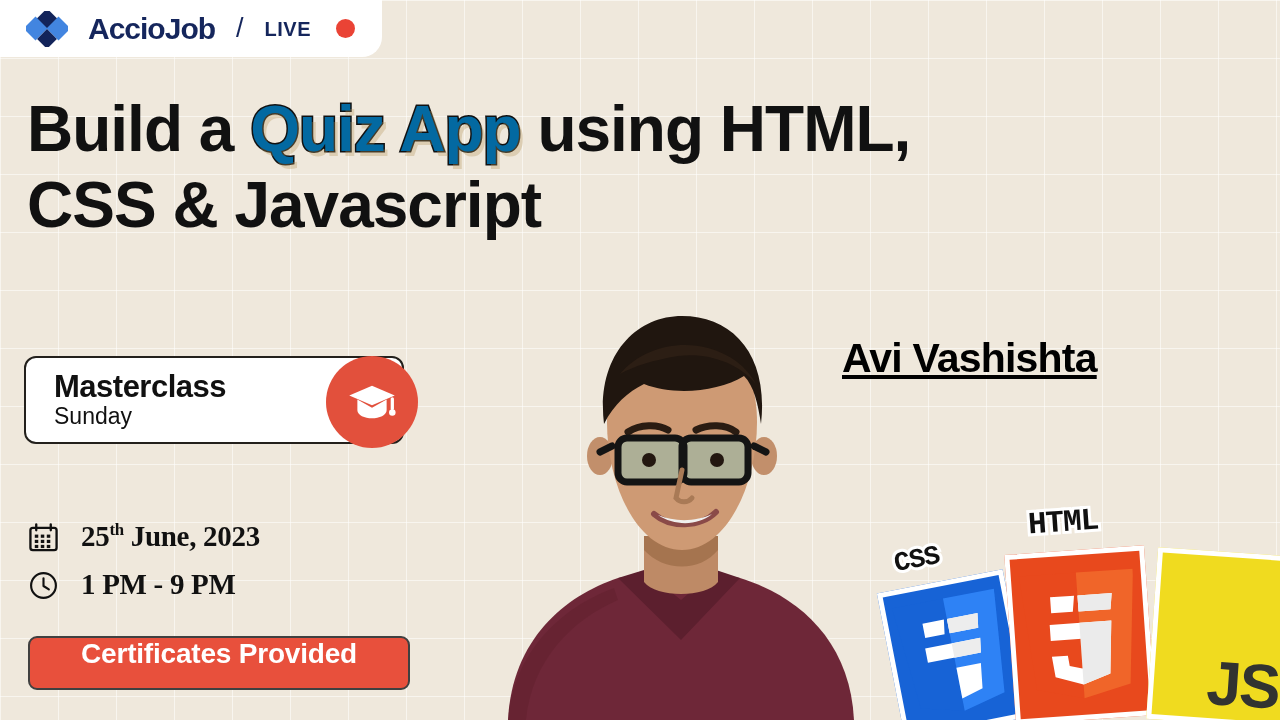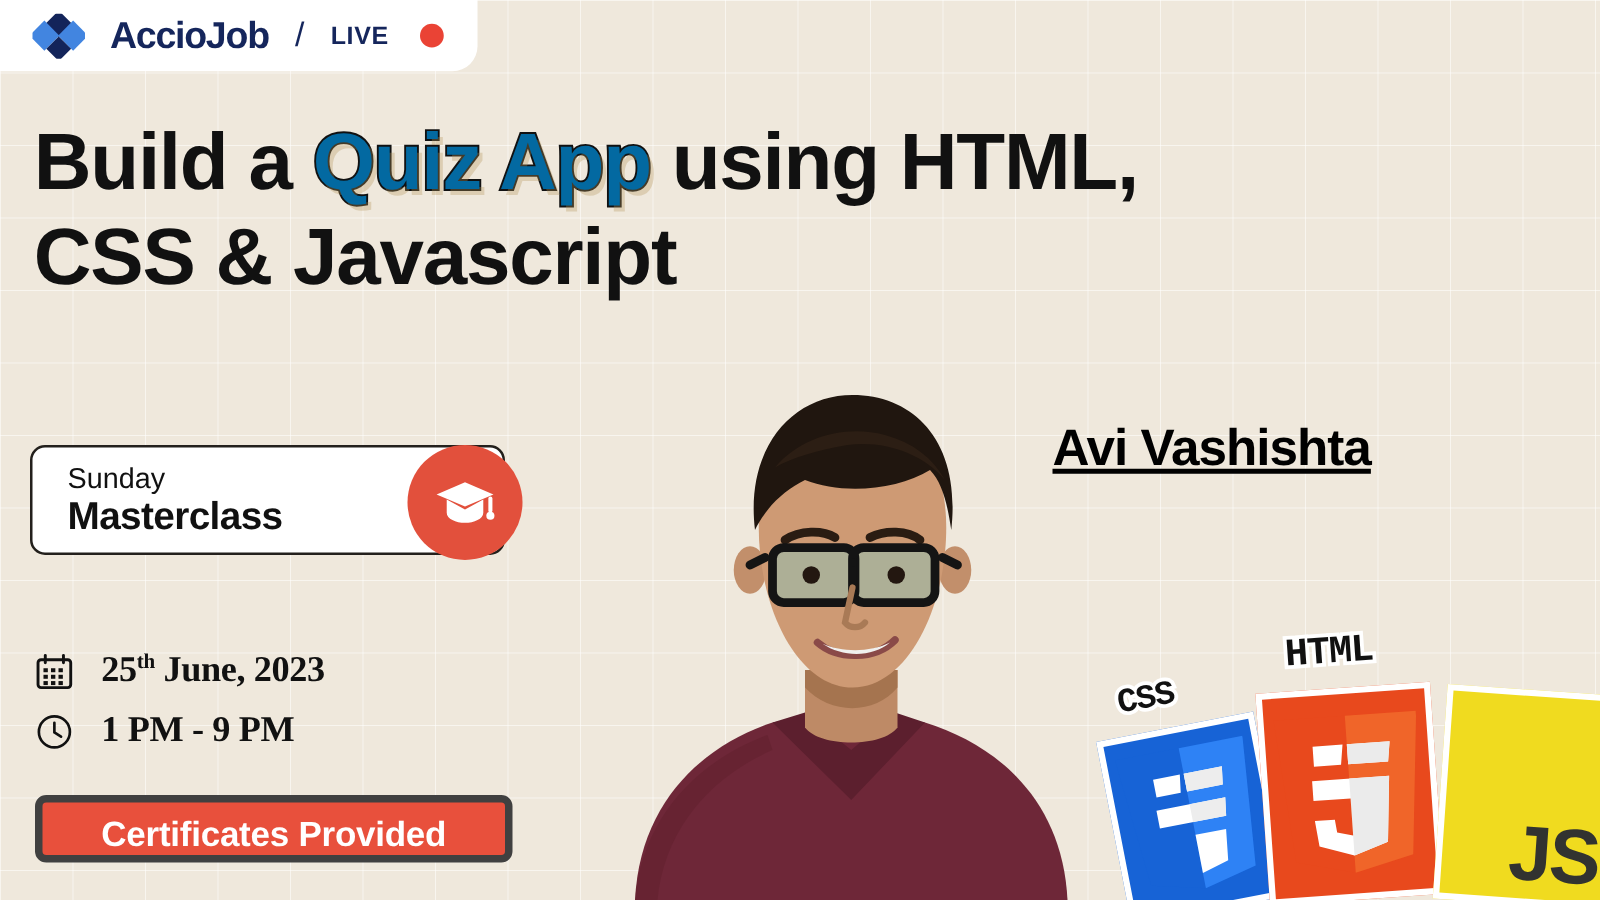--- a/index.html
+++ b/index.html
@@ -111,23 +111,23 @@
     font-size:29px; font-weight:bold; color:#111;
     letter-spacing:-.3px;
   }
   .meta-text sup { font-size:.58em; vertical-align:super; }
 
   
   #cert-button {
     position:absolute; left:28px; top:636px;
     width:382px; height:54px;
     background:#E8503C;
-    border:6px solid #404040;
+    border:2px solid #404040;
     border-radius:9px;
-    display:flex; align-items:flex-end; justify-content:center;
+    display:flex; align-items:flex-start; justify-content:center;
     z-index:6;
   }
   #cert-label {
     font-size:28px; font-weight:bold; color:#FFFFFF;
     letter-spacing:-.2px;
   }
 
   
   #instructor { position:absolute; left:842px; top:336px; z-index:7; }
   #instructor-name {
@@ -205,22 +205,22 @@
     <span id="live-dot"></span>
   </div>
 
   <h1 id="headline">
     <span>Build a </span><span class="hl-accent">Quiz App</span><span> using HTML,</span><br>
     <span>CSS &amp; Javascript</span>
   </h1>
 
   <div id="masterclass-pill">
     <div id="pill-text">
+      <div id="pill-title">Masterclass</div>
       <div id="pill-day">Sunday</div>
-      <div id="pill-title">Masterclass</div>
     </div>
     <div id="cap-circle">
       <svg viewBox="0 0 64 64" fill="#FFFFFF">
         <path d="M32 12 L60 24 L32 36 L4 24 Z"></path>
         <path d="M14 29 L14 42 C14 48 23 52 32 52 C41 52 50 48 50 42 L50 29 L32 39 Z"></path>
         <rect x="55" y="26" width="4" height="16" rx="2"></rect>
         <circle cx="57" cy="45" r="4"></circle>
       </svg>
     </div>
   </div>

